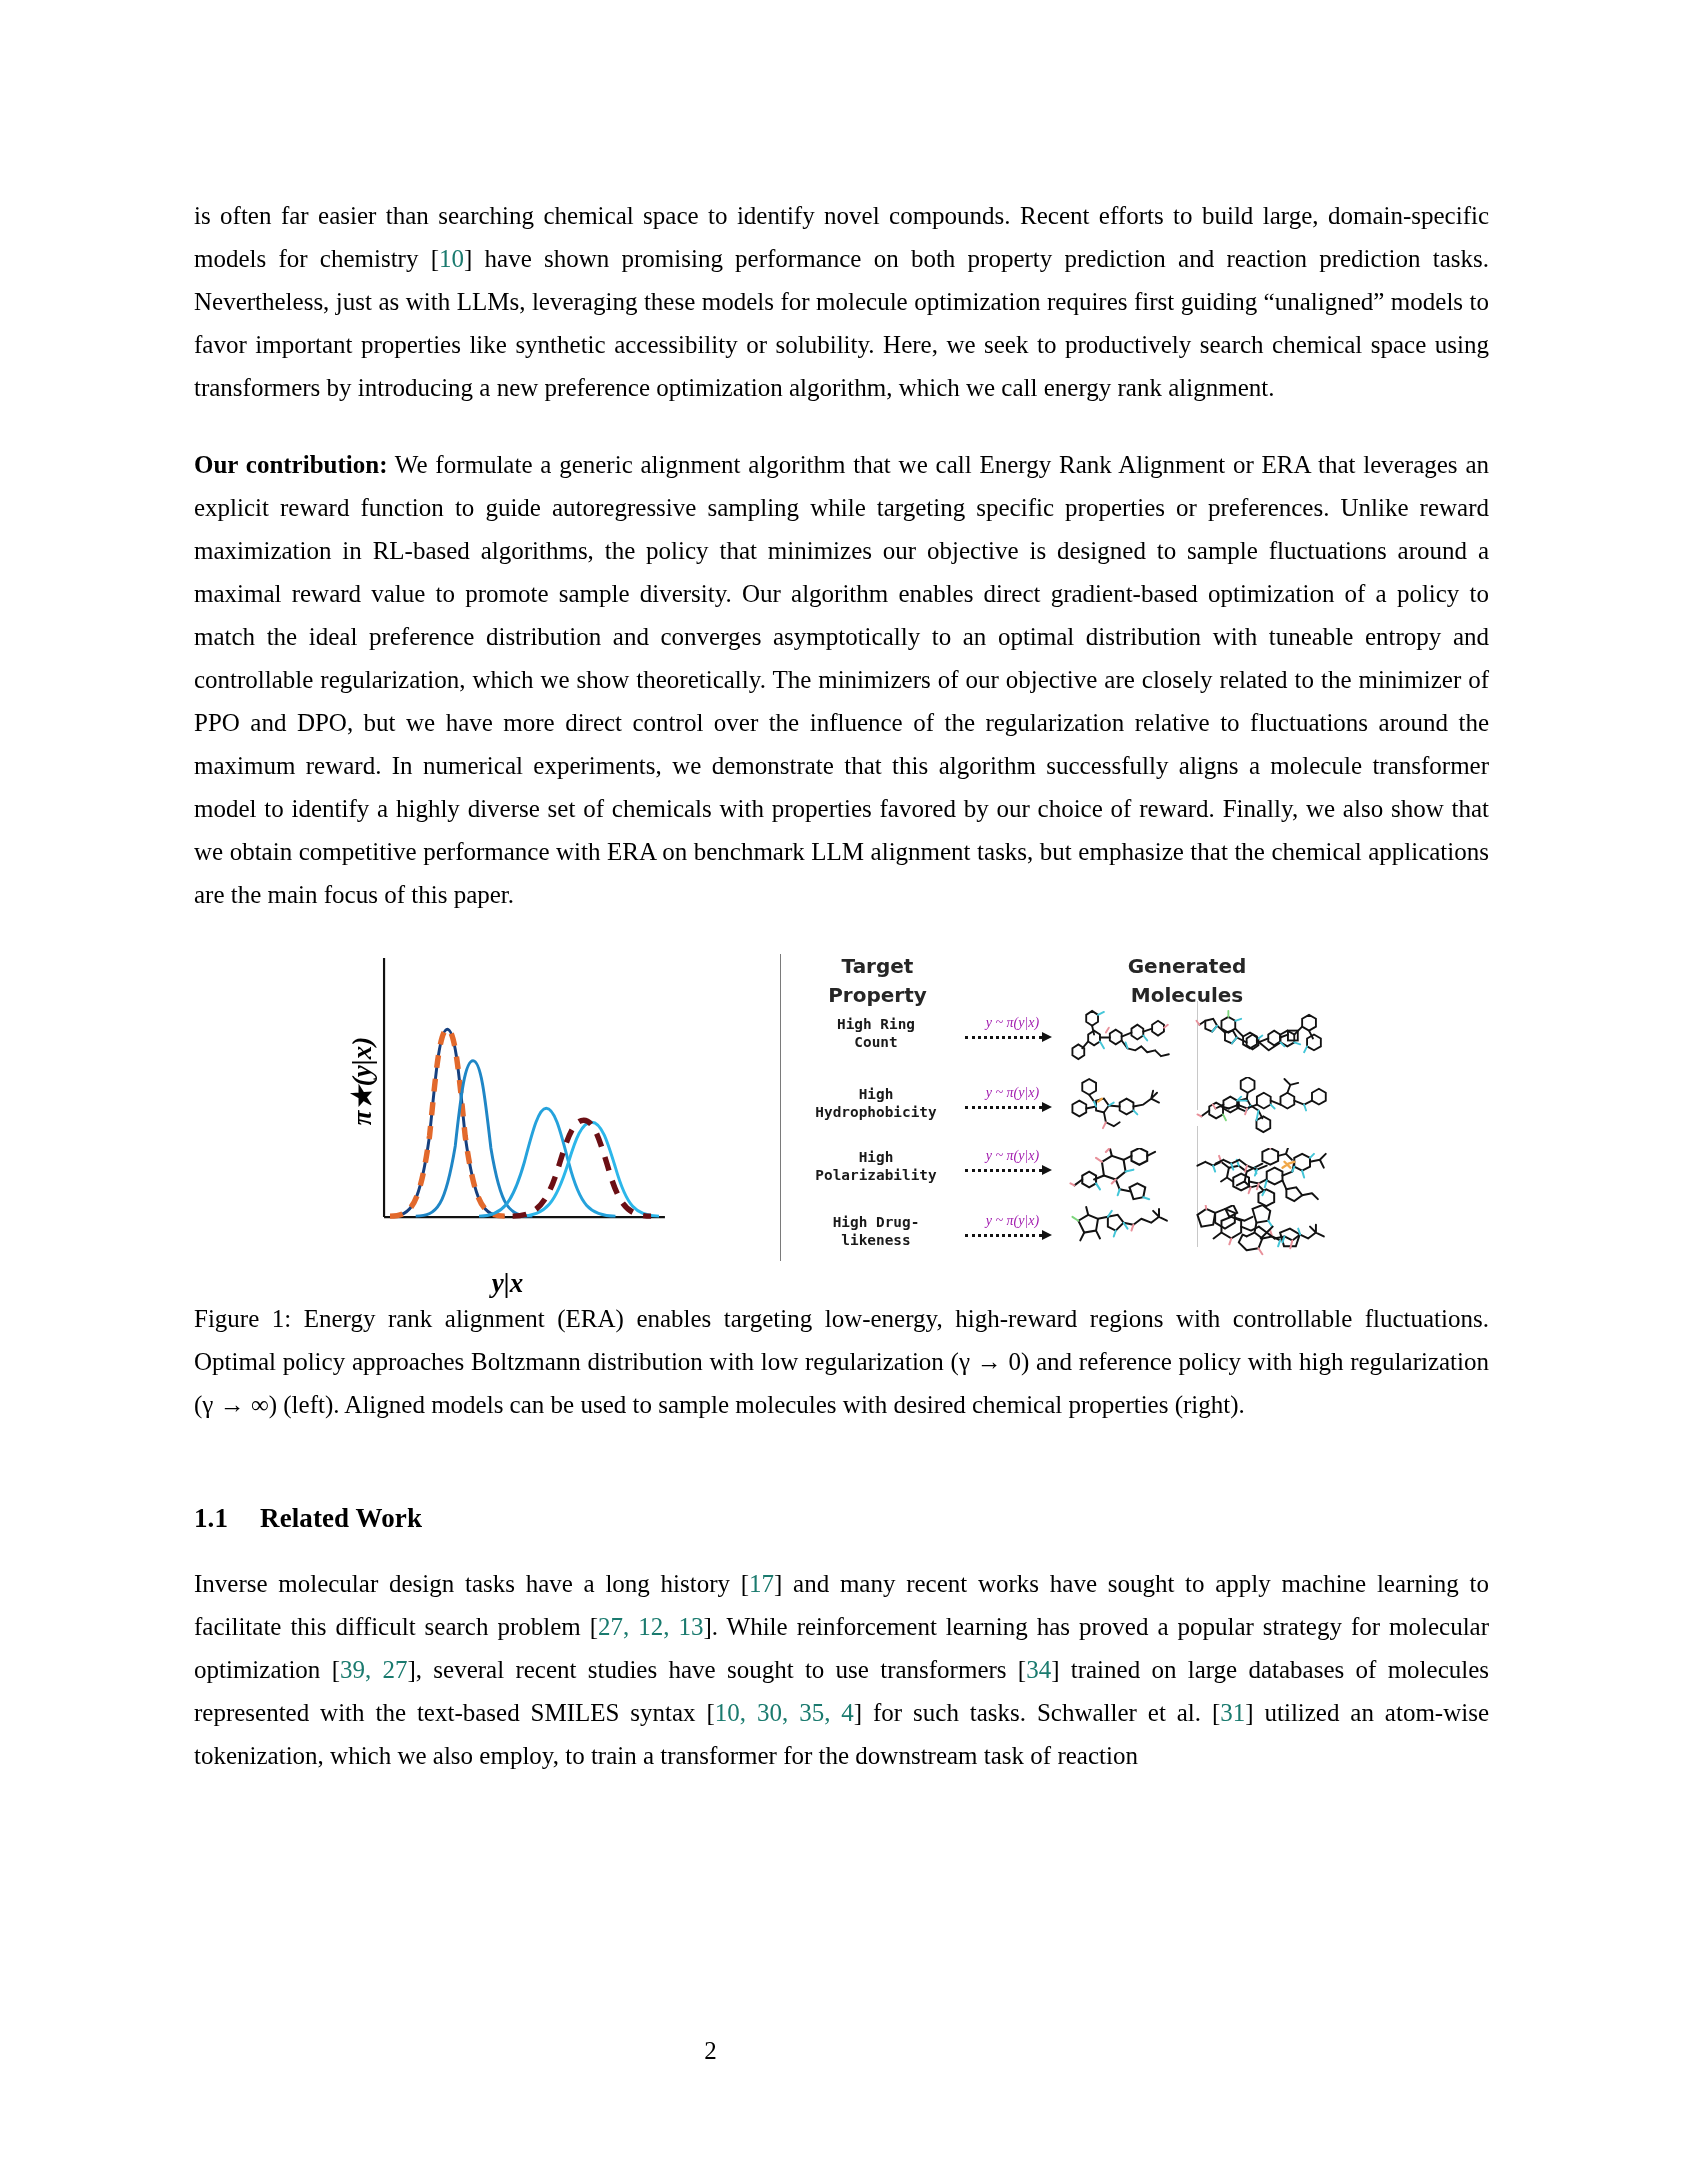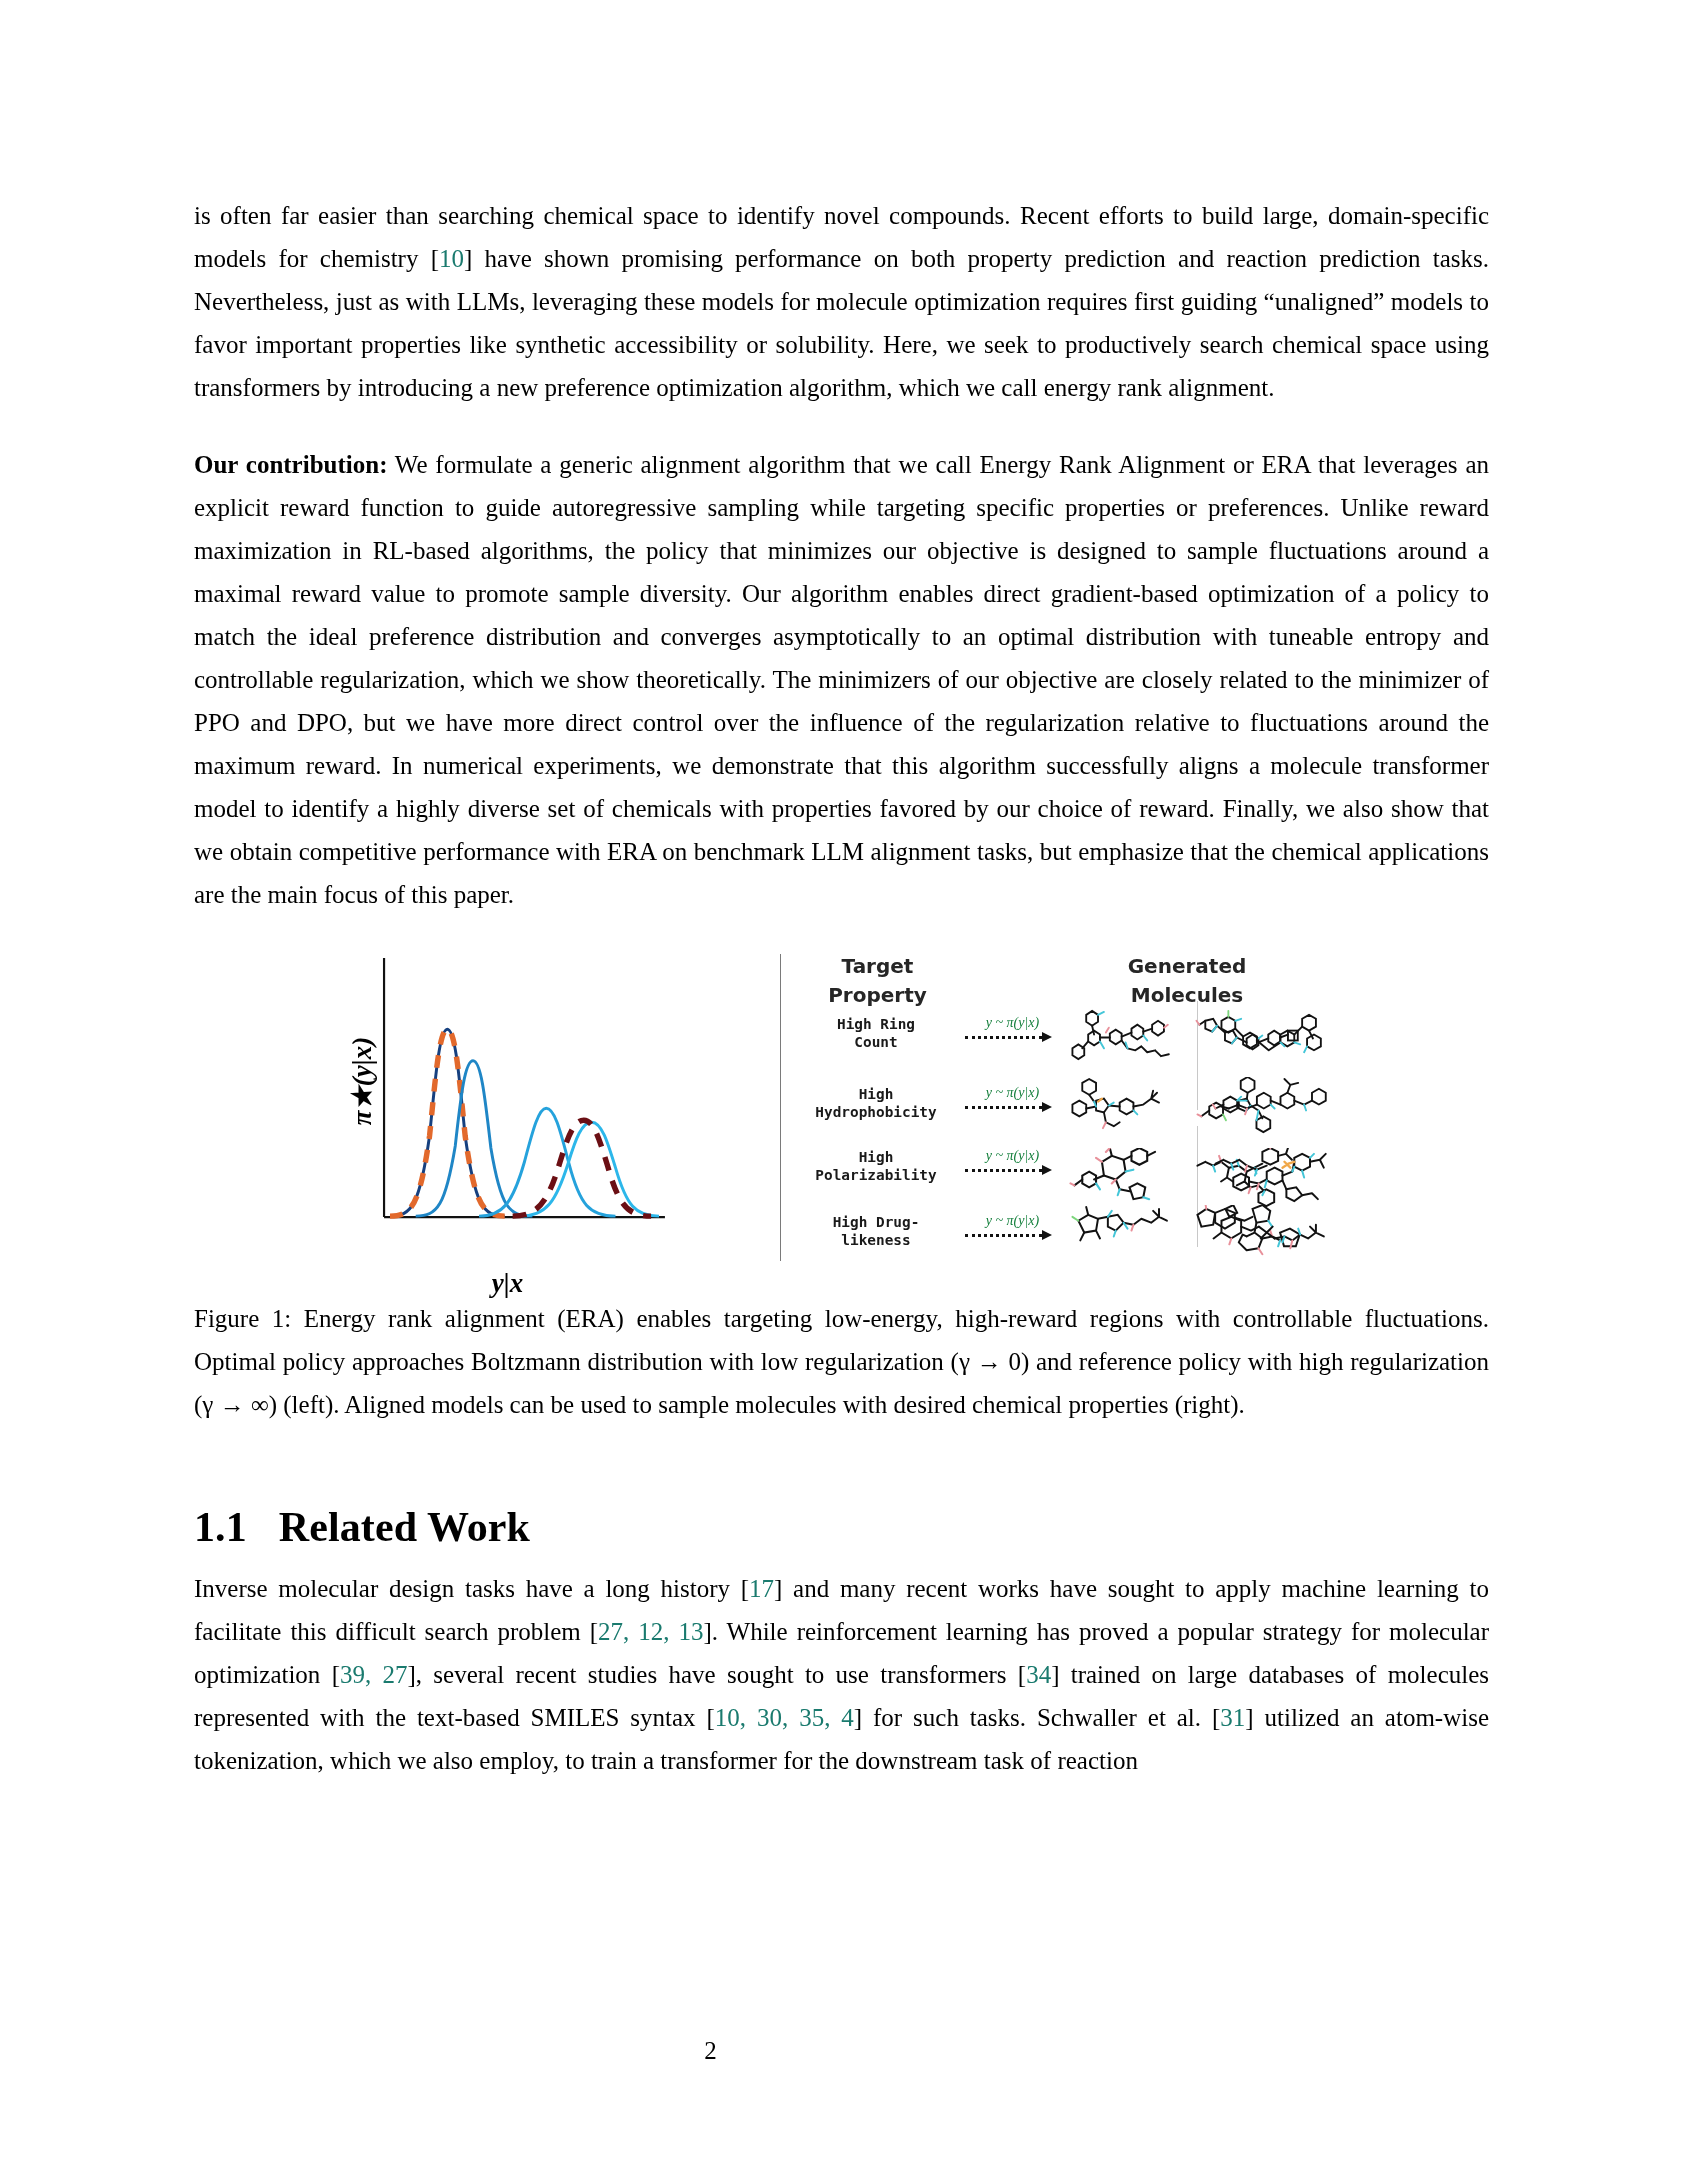--- a/index.html
+++ b/index.html
@@ -178,21 +178,21 @@
   }
   .arrow-grp {
     position: absolute;
     left: 172px;
     top: 8px;
     width: 99px;
   }
   .arrow-math {
     font-size: 14px;
     font-style: italic;
-    color: #15803d;
+    color: #a21caf;
     text-align: center;
     display: block;
     line-height: 16px;
     white-space: nowrap;
   }
   .arrow-line {
     margin-top: 2px;
     height: 12px;
     position: relative;
   }
@@ -225,23 +225,23 @@
 
   
   .caption {
     font-size: 25px;
     line-height: 43px;
     text-align: justify;
     margin: 20px 0 0 0;
   }
 
   h2.section {
-    font-size: 42px;
+    font-size: 27px;
     font-weight: bold;
-    margin: 77px 0 16px 0;
+    margin: 77px 0 28px 0;
     letter-spacing: 0.1px;
   }
   h2.section .num { margin-right: 32px; }
 
   .pagenum {
     position: absolute;
     left: 0; right: 0;
     top: 2037px;
     text-align: center;
     font-size: 25px;

